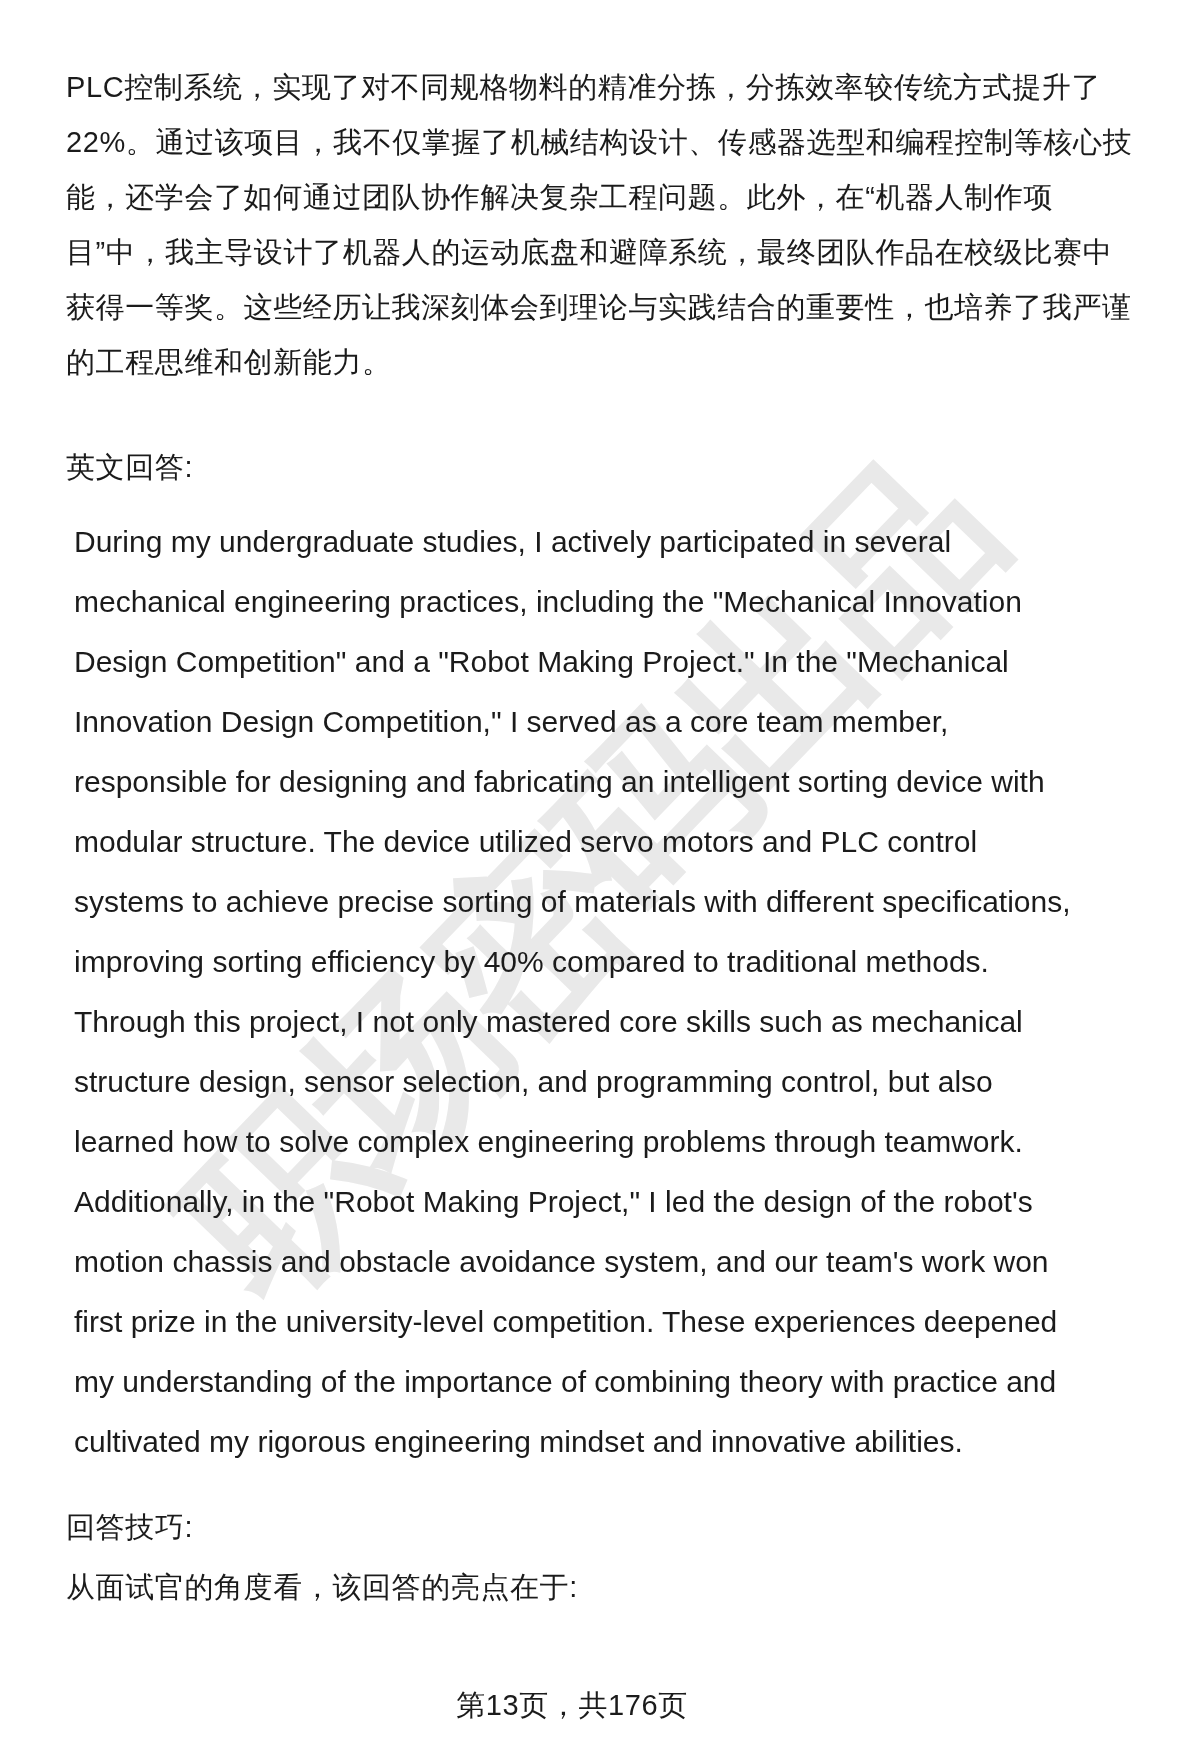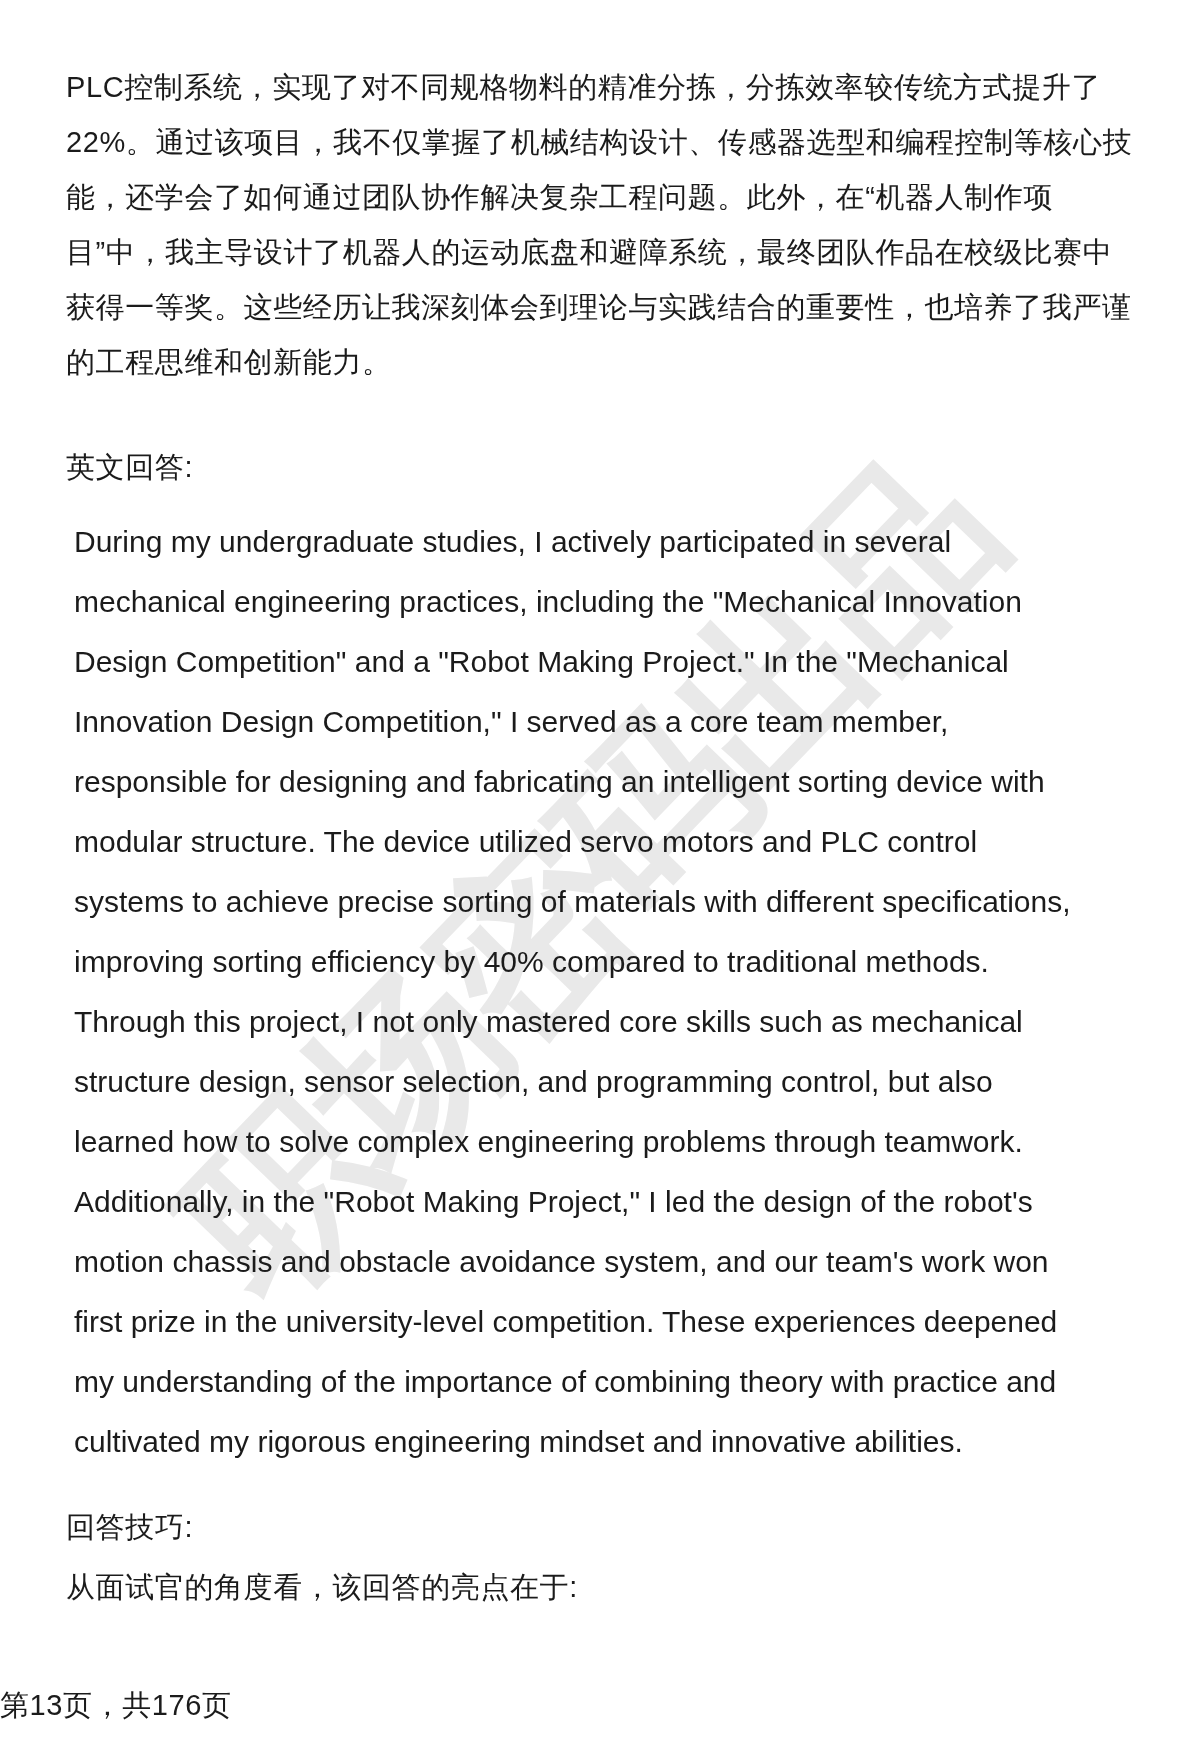--- a/index.html
+++ b/index.html
@@ -56,25 +56,26 @@
     top: 1560px;
     font-size: 29px;
     line-height: 55px;
     letter-spacing: 0.6px;
   }
   .footer {
     position: absolute;
     left: 0;
     top: 1678px;
     width: 1116px;
-    text-align: left;
+    text-align: center;
     font-size: 29px;
     line-height: 55px;
     letter-spacing: 0.6px;
     z-index: 1;
+    padding-left: 14px;
   }
 </style>
 </head>
 <body>
 
 <div class="page">
 
   <div class="watermark">职场密码出品</div>
 
   <div class="textblock zh-para">PLC控制系统，实现了对不同规格物料的精准分拣，分拣效率较传统方式提升了

